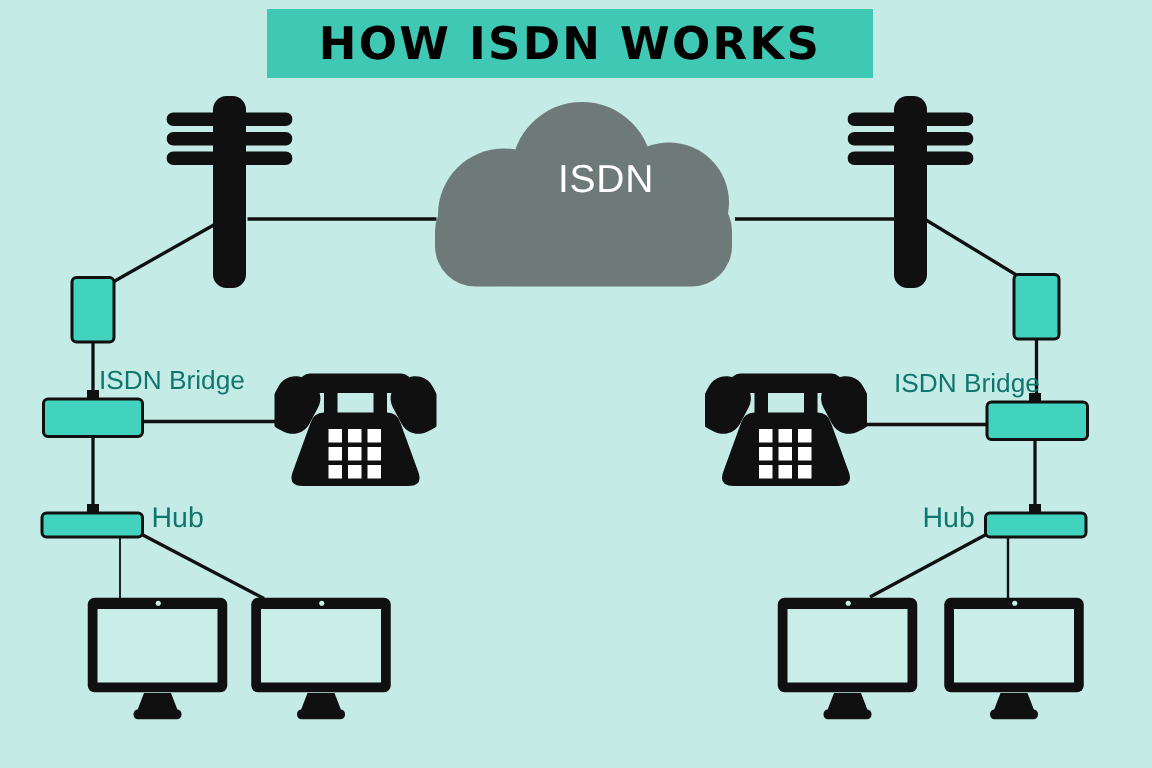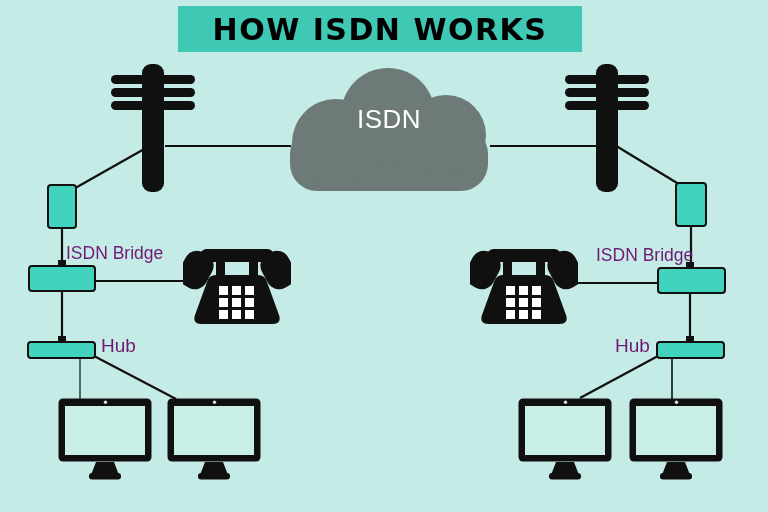--- a/index.html
+++ b/index.html
@@ -20,27 +20,27 @@
           font-family:"DejaVu Sans",sans-serif;font-weight:800;font-size:30px;
           letter-spacing:1.5px;color:var(--title-text);white-space:nowrap;}
   .device{background:var(--device-fill);border:2.5px solid var(--device-border);
           border-radius:4px;box-sizing:border-box;}
   .adapter-left{left:47px;top:184px;width:30px;height:45px;}
   .adapter-right{left:675px;top:182px;width:32px;height:45px;}
   .bridge-left{left:28px;top:265px;width:68px;height:27px;}
   .bridge-right{left:657px;top:267px;width:69px;height:27px;}
   .hub-left{left:27px;top:341px;width:69px;height:18px;}
   .hub-right{left:656px;top:341px;width:69px;height:18px;}
-  .label{color:#701a75;font-size:17.5px;font-weight:400;white-space:nowrap;}
+  .label{color:#0f766e;font-size:17.5px;font-weight:400;white-space:nowrap;}
   .lbl-bridge-left{left:66px;top:243px;}
   .lbl-bridge-right{left:596px;top:245px;}
   .lbl-hub-left{left:101px;top:335px;font-size:19px;}
   .lbl-hub-right{left:615px;top:335px;font-size:19px;}
   .cloud-svg{left:284px;top:67px;}
-  .cloud-text{left:284px;top:102px;width:210px;text-align:center;color:var(--cloud-text);
+  .cloud-text{left:299px;top:102px;width:210px;text-align:center;color:var(--cloud-text);
               font-size:26px;line-height:35px;letter-spacing:.5px;}
   .ink{fill:var(--line);}
   .screen{fill:var(--screen);}
   .pole-left{left:111px;top:64px;}
   .pole-right{left:565px;top:64px;}
   .phone-left{left:183px;top:242px;}
   .phone-right{left:470px;top:242px;}
   .m1{left:57px;top:397px;} .m2{left:166px;top:397px;}
   .m3{left:517px;top:397px;} .m4{left:628px;top:397px;}
 </style>

